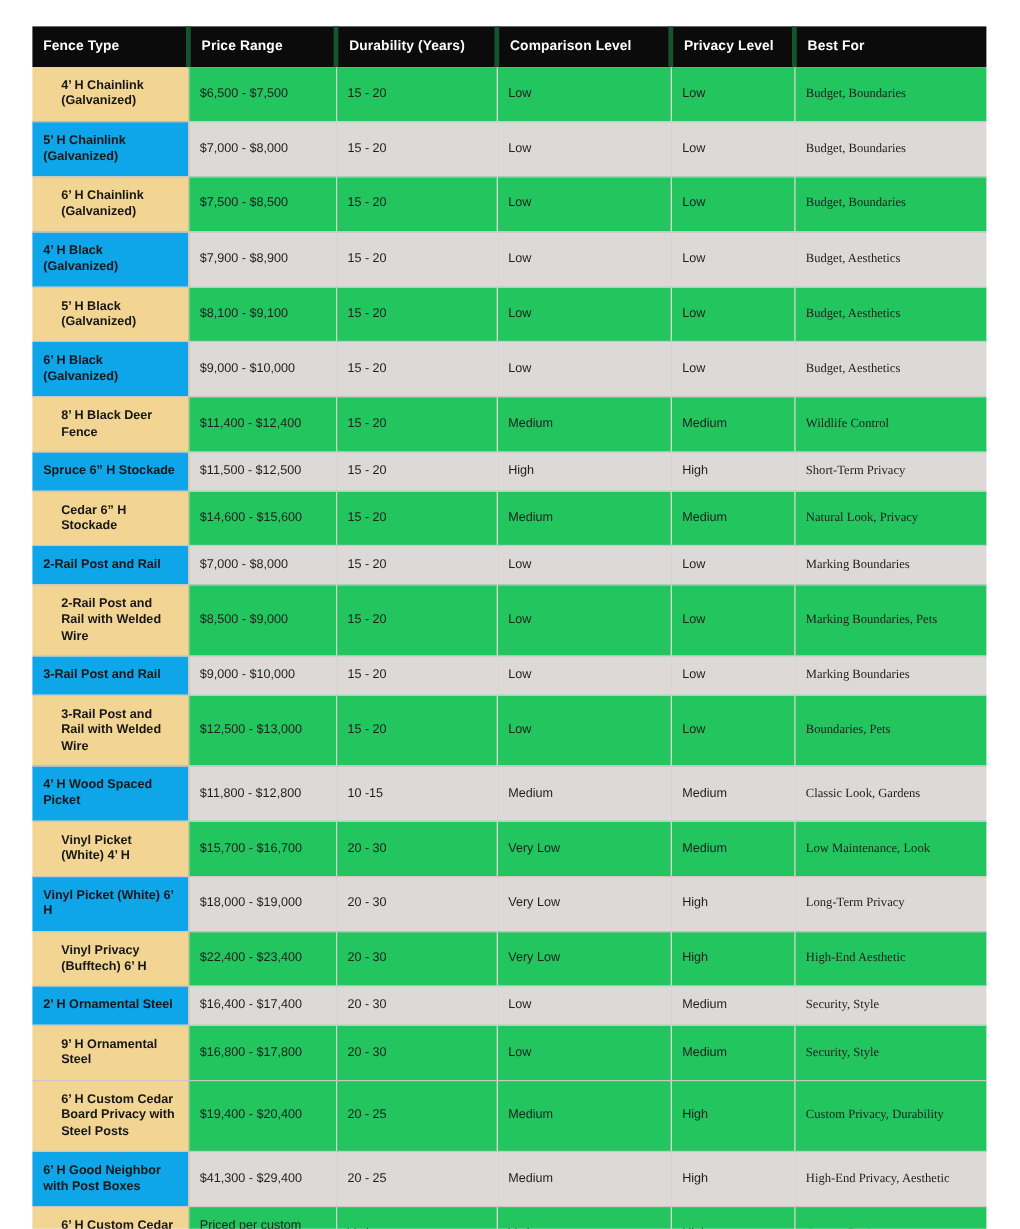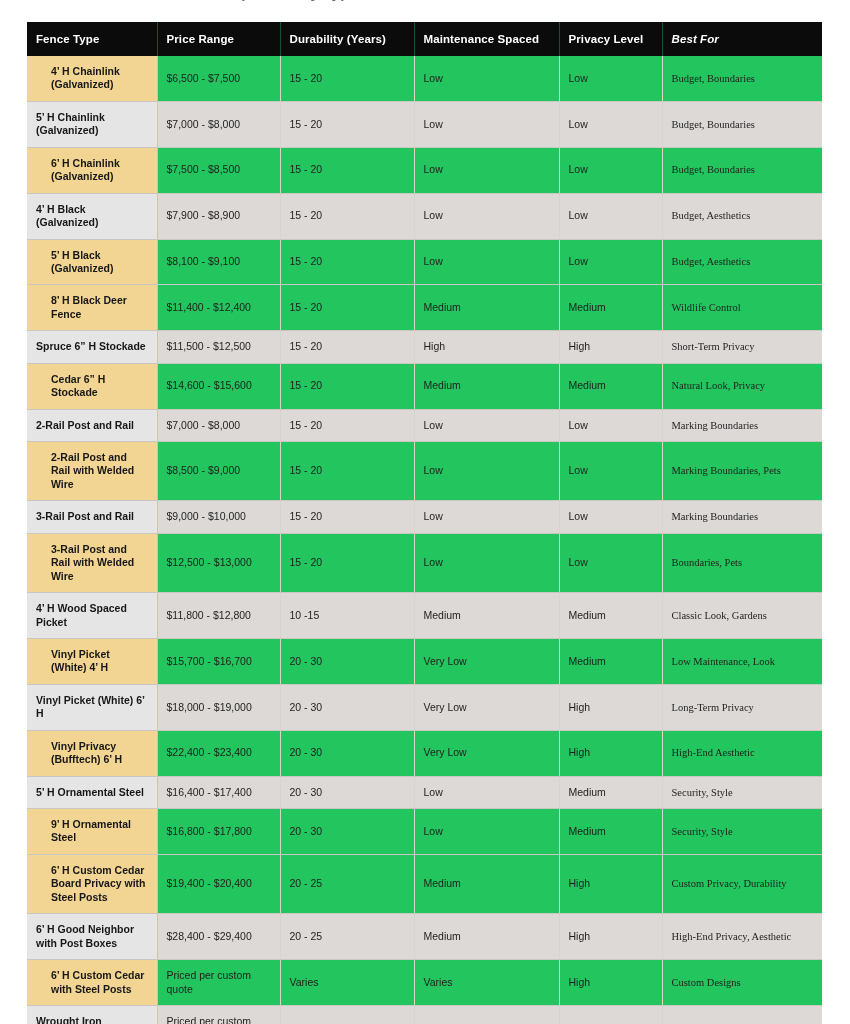--- a/index.html
+++ b/index.html
@@ -61,25 +61,25 @@
 
   thead th {
     background: #0b0b0b;
     color: #ffffff;
     font-size: 11.5px;
     font-weight: bold;
     text-align: left;
     padding: 10px 9px 11px 9px;
     height: 34px;
     vertical-align: middle;
-    border-right: 1px solid #14532d;
+    border-right: 4px solid #14532d;
     letter-spacing: 0.1px;
     white-space: nowrap;
   }
-  thead th:last-child { border-right: none; font-style: italic; }
+  thead th:last-child { border-right: none; }
 
   tbody td {
     padding: 9px 9px;
     vertical-align: middle;
     border-bottom: 1px solid #c9c6c3;
     border-right: 1px solid #d6d3d0;
     line-height: 1.28;
     font-size: 10.5px;
     color: #1f1f1f;
   }
@@ -88,21 +88,21 @@
   tbody tr:last-child td { border-bottom: 1px solid #c9c6c3; }
 
   
   td.type-cell {
     font-weight: bold;
     color: #171717;
     border-right: 1px solid #c9b municipality;
     border-right: 1px solid #cfc4a4;
   }
   td.type-cell.gold-light { background: #f2d592; padding-left: 24px; }
-  td.type-cell.gold-dark  { background: #e5e5e5; }
+  td.type-cell.gold-dark  { background: #0ea5e9; }
 
   
   tr.row-white td.data-cell { background: #22c55e; }
   tr.row-gray  td.data-cell { background: #dcd9d7; }
 </style>
 </head>
 <body>
 
 <div class="clipped-title-wrap">
   <div class="clipped-title">Fence Cost Comparison by Type</div>
@@ -116,21 +116,21 @@
       <col class="c-dur">
       <col class="c-maint">
       <col class="c-priv">
       <col class="c-best">
     </colgroup>
     <thead>
       <tr>
         <th>Fence Type</th>
         <th>Price Range</th>
         <th>Durability (Years)</th>
-        <th>Maintenance Spaced</th>
+        <th>Comparison Level</th>
         <th>Privacy Level</th>
         <th>Best For</th>
       </tr>
     </thead>
     <tbody id="table-body">
         <tr class="row-white">
           <td class="type-cell gold-light">4’ H Chainlink (Galvanized)</td>
           <td class="data-cell">$6,500 - $7,500</td>
           <td class="data-cell">15 - 20</td>
           <td class="data-cell">Low</td>
@@ -162,20 +162,28 @@
           <td class="data-cell">Budget, Aesthetics</td>
         </tr>
         <tr class="row-white">
           <td class="type-cell gold-light">5’ H Black (Galvanized)</td>
           <td class="data-cell">$8,100 - $9,100</td>
           <td class="data-cell">15 - 20</td>
           <td class="data-cell">Low</td>
           <td class="data-cell">Low</td>
           <td class="data-cell">Budget, Aesthetics</td>
         </tr>
+        <tr class="row-gray">
+          <td class="type-cell gold-dark">6’ H Black (Galvanized)</td>
+          <td class="data-cell">$9,000 - $10,000</td>
+          <td class="data-cell">15 - 20</td>
+          <td class="data-cell">Low</td>
+          <td class="data-cell">Low</td>
+          <td class="data-cell">Budget, Aesthetics</td>
+        </tr>
         <tr class="row-white">
           <td class="type-cell gold-light">8’ H Black Deer Fence</td>
           <td class="data-cell">$11,400 - $12,400</td>
           <td class="data-cell">15 - 20</td>
           <td class="data-cell">Medium</td>
           <td class="data-cell">Medium</td>
           <td class="data-cell">Wildlife Control</td>
         </tr>
         <tr class="row-gray">
           <td class="type-cell gold-dark">Spruce 6” H Stockade</td>
@@ -251,21 +259,21 @@
         </tr>
         <tr class="row-white">
           <td class="type-cell gold-light">Vinyl Privacy (Bufftech) 6’ H</td>
           <td class="data-cell">$22,400 - $23,400</td>
           <td class="data-cell">20 - 30</td>
           <td class="data-cell">Very Low</td>
           <td class="data-cell">High</td>
           <td class="data-cell">High-End Aesthetic</td>
         </tr>
         <tr class="row-gray">
-          <td class="type-cell gold-dark">5’ H Ornamental Steel</td>
+          <td class="type-cell gold-dark">2’ H Ornamental Steel</td>
           <td class="data-cell">$16,400 - $17,400</td>
           <td class="data-cell">20 - 30</td>
           <td class="data-cell">Low</td>
           <td class="data-cell">Medium</td>
           <td class="data-cell">Security, Style</td>
         </tr>
         <tr class="row-white">
           <td class="type-cell gold-light">9’ H Ornamental Steel</td>
           <td class="data-cell">$16,800 - $17,800</td>
           <td class="data-cell">20 - 30</td>
@@ -276,21 +284,21 @@
         <tr class="row-white">
           <td class="type-cell gold-light">6’ H Custom Cedar Board Privacy with Steel Posts</td>
           <td class="data-cell">$19,400 - $20,400</td>
           <td class="data-cell">20 - 25</td>
           <td class="data-cell">Medium</td>
           <td class="data-cell">High</td>
           <td class="data-cell">Custom Privacy, Durability</td>
         </tr>
         <tr class="row-gray">
           <td class="type-cell gold-dark">6’ H Good Neighbor with Post Boxes</td>
-          <td class="data-cell">$28,400 - $29,400</td>
+          <td class="data-cell">$41,300 - $29,400</td>
           <td class="data-cell">20 - 25</td>
           <td class="data-cell">Medium</td>
           <td class="data-cell">High</td>
           <td class="data-cell">High-End Privacy, Aesthetic</td>
         </tr>
         <tr class="row-white">
           <td class="type-cell gold-light">6’ H Custom Cedar with Steel Posts</td>
           <td class="data-cell">Priced per custom quote</td>
           <td class="data-cell">Varies</td>
           <td class="data-cell">Varies</td>

